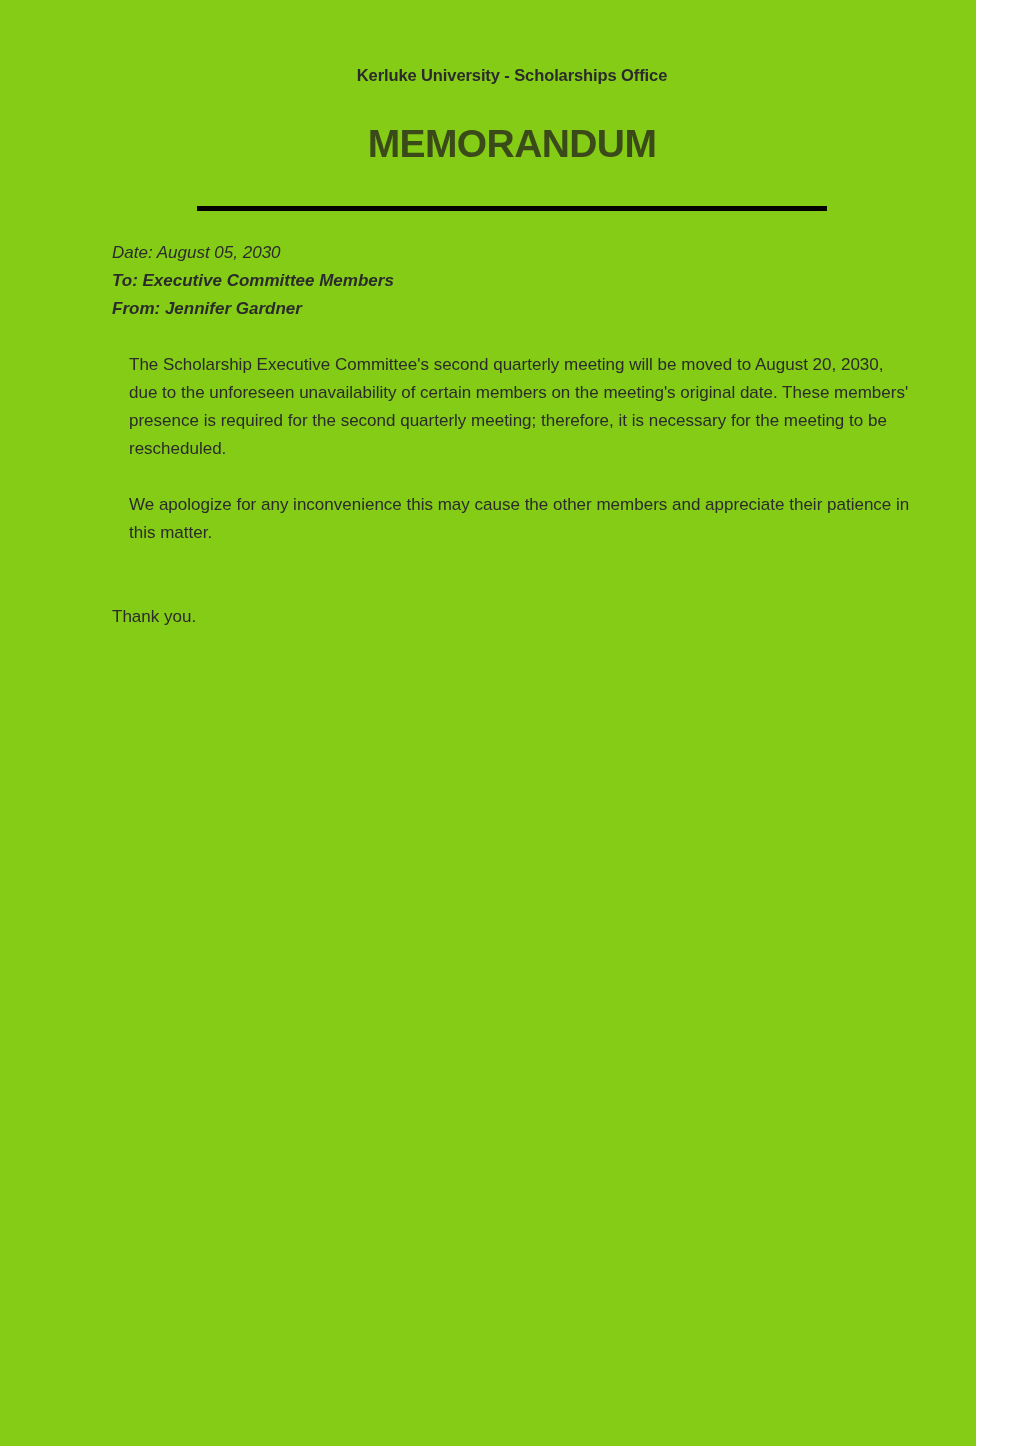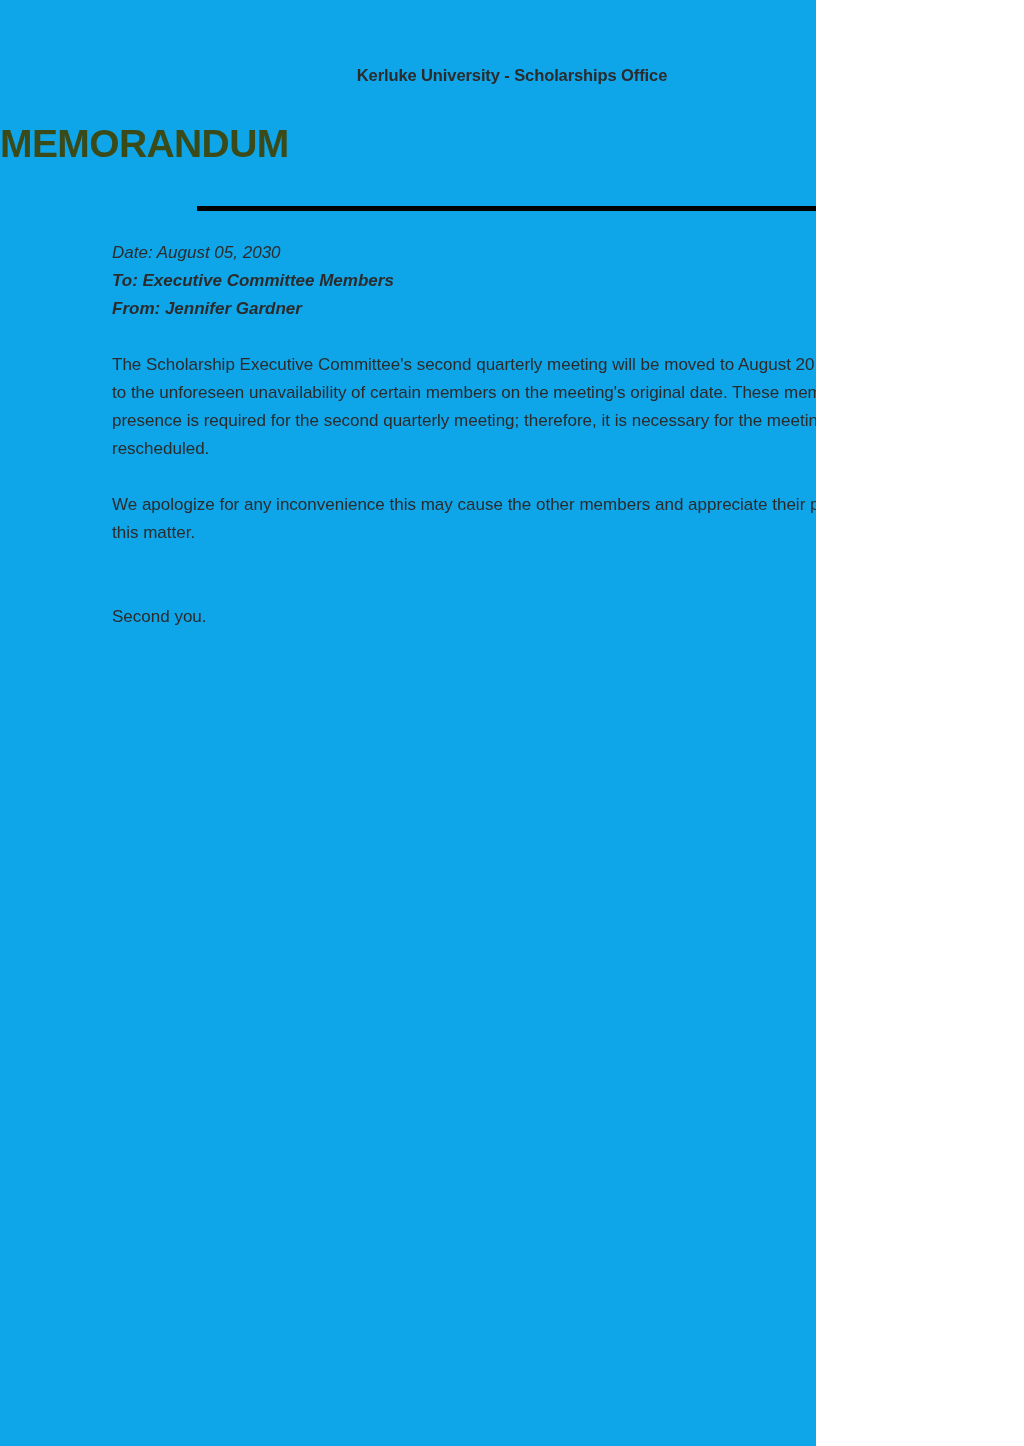--- a/index.html
+++ b/index.html
@@ -10,23 +10,23 @@
   body {
     width: 1024px;
     height: 1446px;
     font-family: "Liberation Sans", sans-serif;
     color: #2b2b2b;
     -webkit-font-smoothing: antialiased;
   }
 
   .page {
     position: relative;
-    width: 816px;
+    width: 976px;
     height: 1446px;
-    background: #0ea5e9;
+    background: #84cc16;
     overflow: hidden;
   }
 
   
   .org-header {
     position: absolute;
     top: 66px;
     left: 0;
     width: 1024px;
     text-align: center;
@@ -34,20 +34,21 @@
     font-weight: bold;
     letter-spacing: -0.1px;
     color: #2b2b2b;
   }
 
   .memo-title {
     position: absolute;
     top: 124px;
     left: 0;
     width: 1024px;
+    text-align: center;
     font-size: 39px;
     font-weight: bold;
     letter-spacing: -0.6px;
     color: #3a4a18;
     line-height: 1.05;
   }
 
   .divider {
     position: absolute;
     top: 206px;
@@ -85,20 +86,21 @@
   .subject-label {
     font-weight: bold;
   }
 
   .para {
     font-size: 17px;
     line-height: 28px;
     margin-top: 28px;
     color: #2b2b2b;
     max-width: 795px;
+    margin-left: 17px;
   }
 
   .closing {
     font-size: 17px;
     line-height: 28px;
     margin-top: 56px;
     color: #2b2b2b;
   }
 </style>
 </head>
@@ -118,16 +120,16 @@
 
     <div class="meta-line bold">To: Executive Committee Members</div>
 
     <div class="meta-line bold">From: Jennifer Gardner</div>
 
 
     <p class="para">The Scholarship Executive Committee's second quarterly meeting will be moved to August 20, 2030, due to the unforeseen unavailability of certain members on the meeting's original date. These members' presence is required for the second quarterly meeting; therefore, it is necessary for the meeting to be rescheduled.</p>
 
     <p class="para">We apologize for any inconvenience this may cause the other members and appreciate their patience in this matter.</p>
 
-    <p class="closing">Second you.</p>
+    <p class="closing">Thank you.</p>
 
   </div>
 </div>
 
 </body></html>

